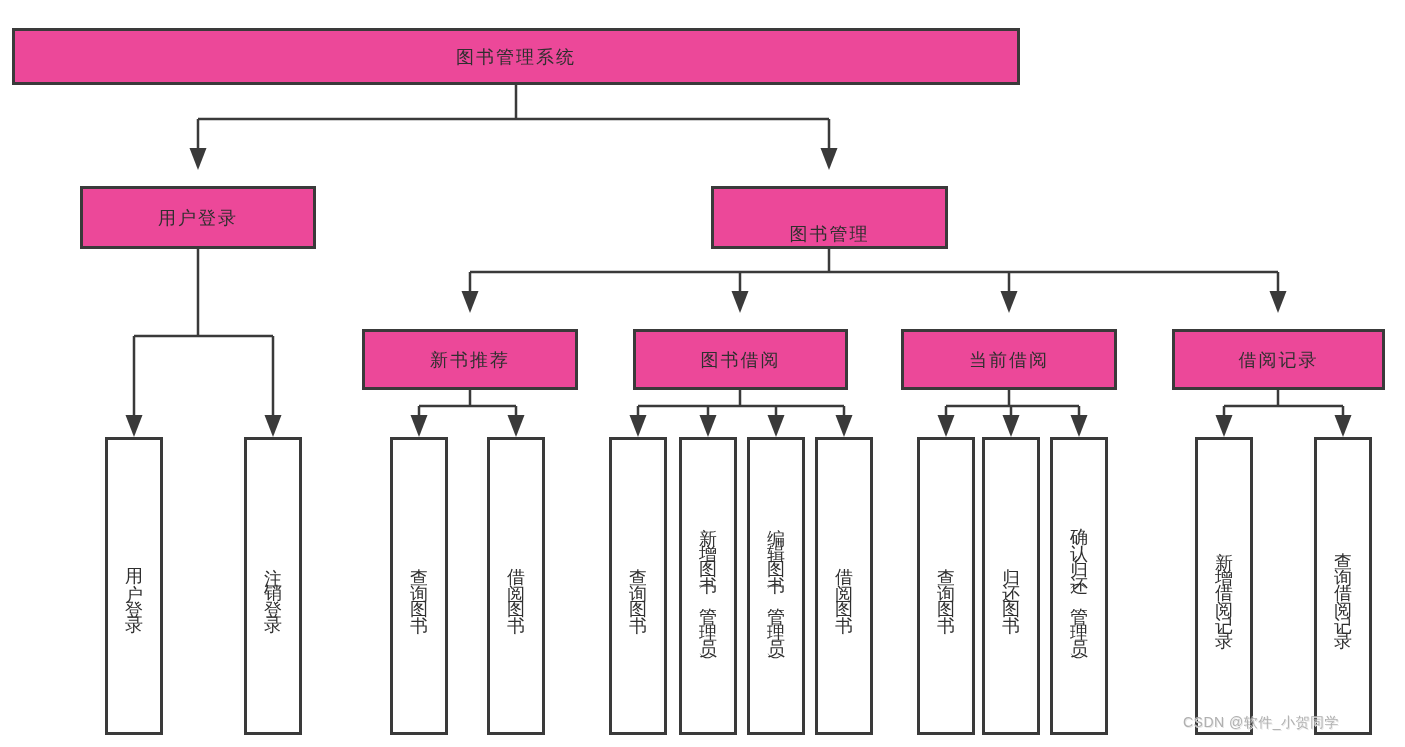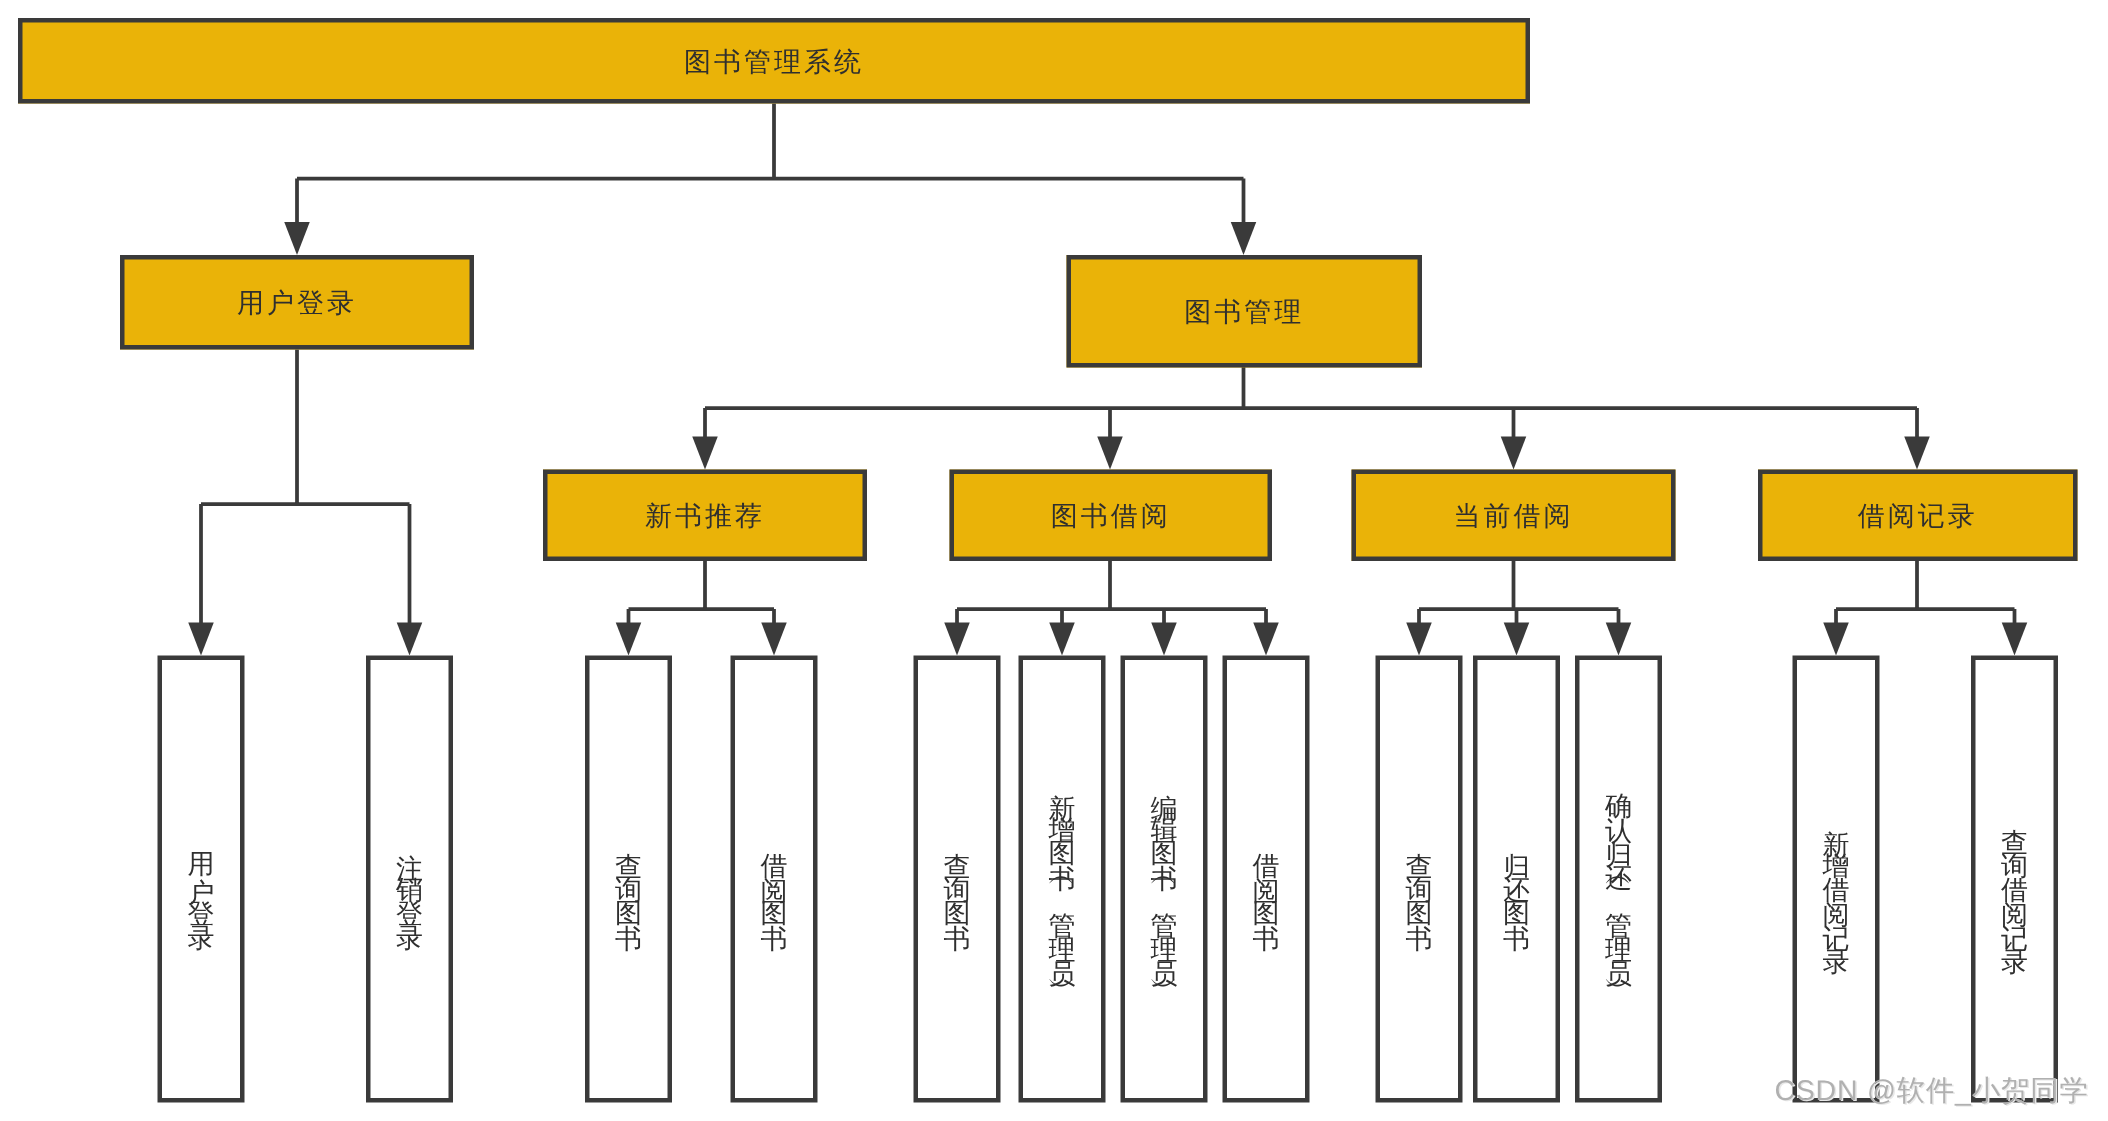--- a/index.html
+++ b/index.html
@@ -17,29 +17,30 @@
   }
   .connectors {
     position: absolute;
     left: 0;
     top: 0;
     z-index: 1;
   }
   .node {
     position: absolute;
     box-sizing: border-box;
-    background: #eab308;
+    background: #ec4899;
     border: 3px solid #3a3a3a;
     display: flex;
     align-items: center;
     justify-content: center;
     color: #2f2f2f;
     font-size: 18px;
     letter-spacing: 2px;
     z-index: 2;
+    margin-top: 16px;
   }
   .vnode {
     position: absolute;
     box-sizing: border-box;
     top: 437px;
     width: 58px;
     height: 298px;
     background: #ffffff;
     border: 3px solid #3a3a3a;
     display: flex;
@@ -51,21 +52,21 @@
   }
   .vnode .vtext {
     writing-mode: vertical-rl;
     text-orientation: mixed;
     letter-spacing: 16px;
     line-height: 1;
     white-space: nowrap;
   }
   .root-node    { left: 12px;  top: 12px;  width: 1008px; height: 57px; }
   .l2-a         { left: 80px;  top: 170px; width: 236px;  height: 63px; }
-  .l2-b         { left: 711px; top: 170px; width: 237px;  height: 75px; }
+  .l2-b         { left: 711px; top: 170px; width: 237px;  height: 63px; align-items: flex-end; }
   .l3-a         { left: 362px; top: 313px; width: 216px;  height: 61px; }
   .l3-b         { left: 633px; top: 313px; width: 215px;  height: 61px; }
   .l3-c         { left: 901px; top: 313px; width: 216px;  height: 61px; }
   .l3-d         { left: 1172px;top: 313px; width: 213px;  height: 61px; }
   .leaf-1  { left: 105px; }
   .leaf-2  { left: 244px; }
   .leaf-3  { left: 390px; }
   .leaf-4  { left: 487px; }
   .leaf-5  { left: 609px; }
   .leaf-6  { left: 679px; }
@@ -74,21 +75,21 @@
   .leaf-9  { left: 917px; }
   .leaf-10 { left: 982px; }
   .leaf-11 { left: 1050px; }
   .leaf-12 { left: 1195px; }
   .leaf-13 { left: 1314px; }
   .watermark {
     position: absolute;
     left: 1183px;
     top: 714px;
     width: 222px;
-    font-size: 19px;
+    font-size: 14px;
     color: #b0b0b0;
     letter-spacing: 0.5px;
     white-space: nowrap;
     z-index: 3;
     text-shadow: 1px 1px 0 #e8e8e8;
   }
 </style>
 </head>
 <body>
 

